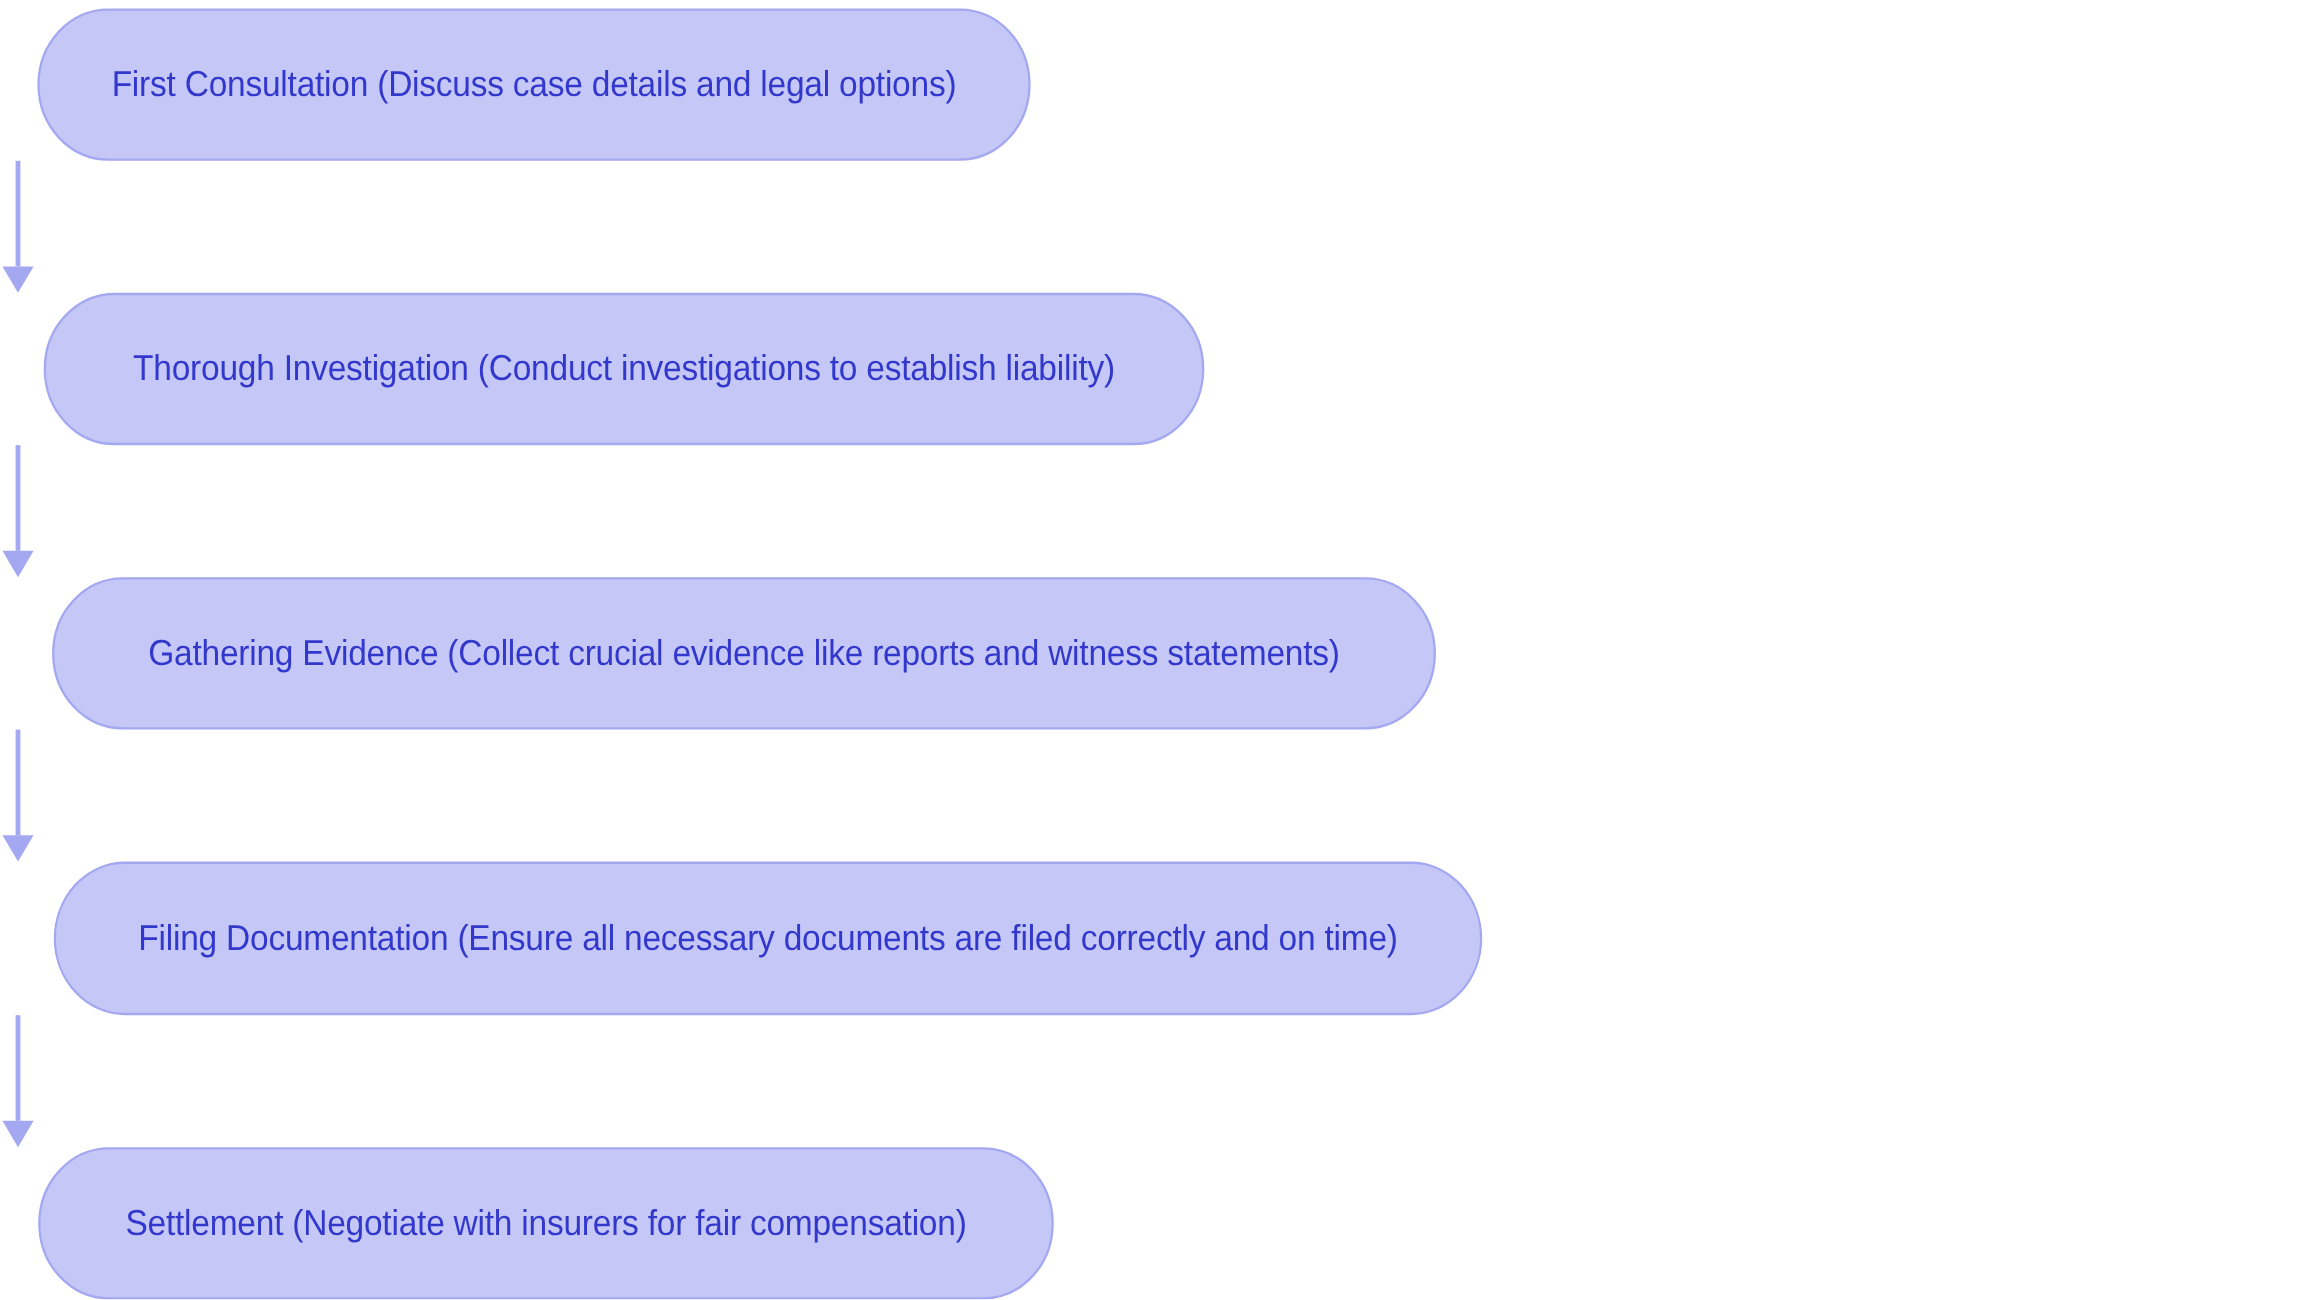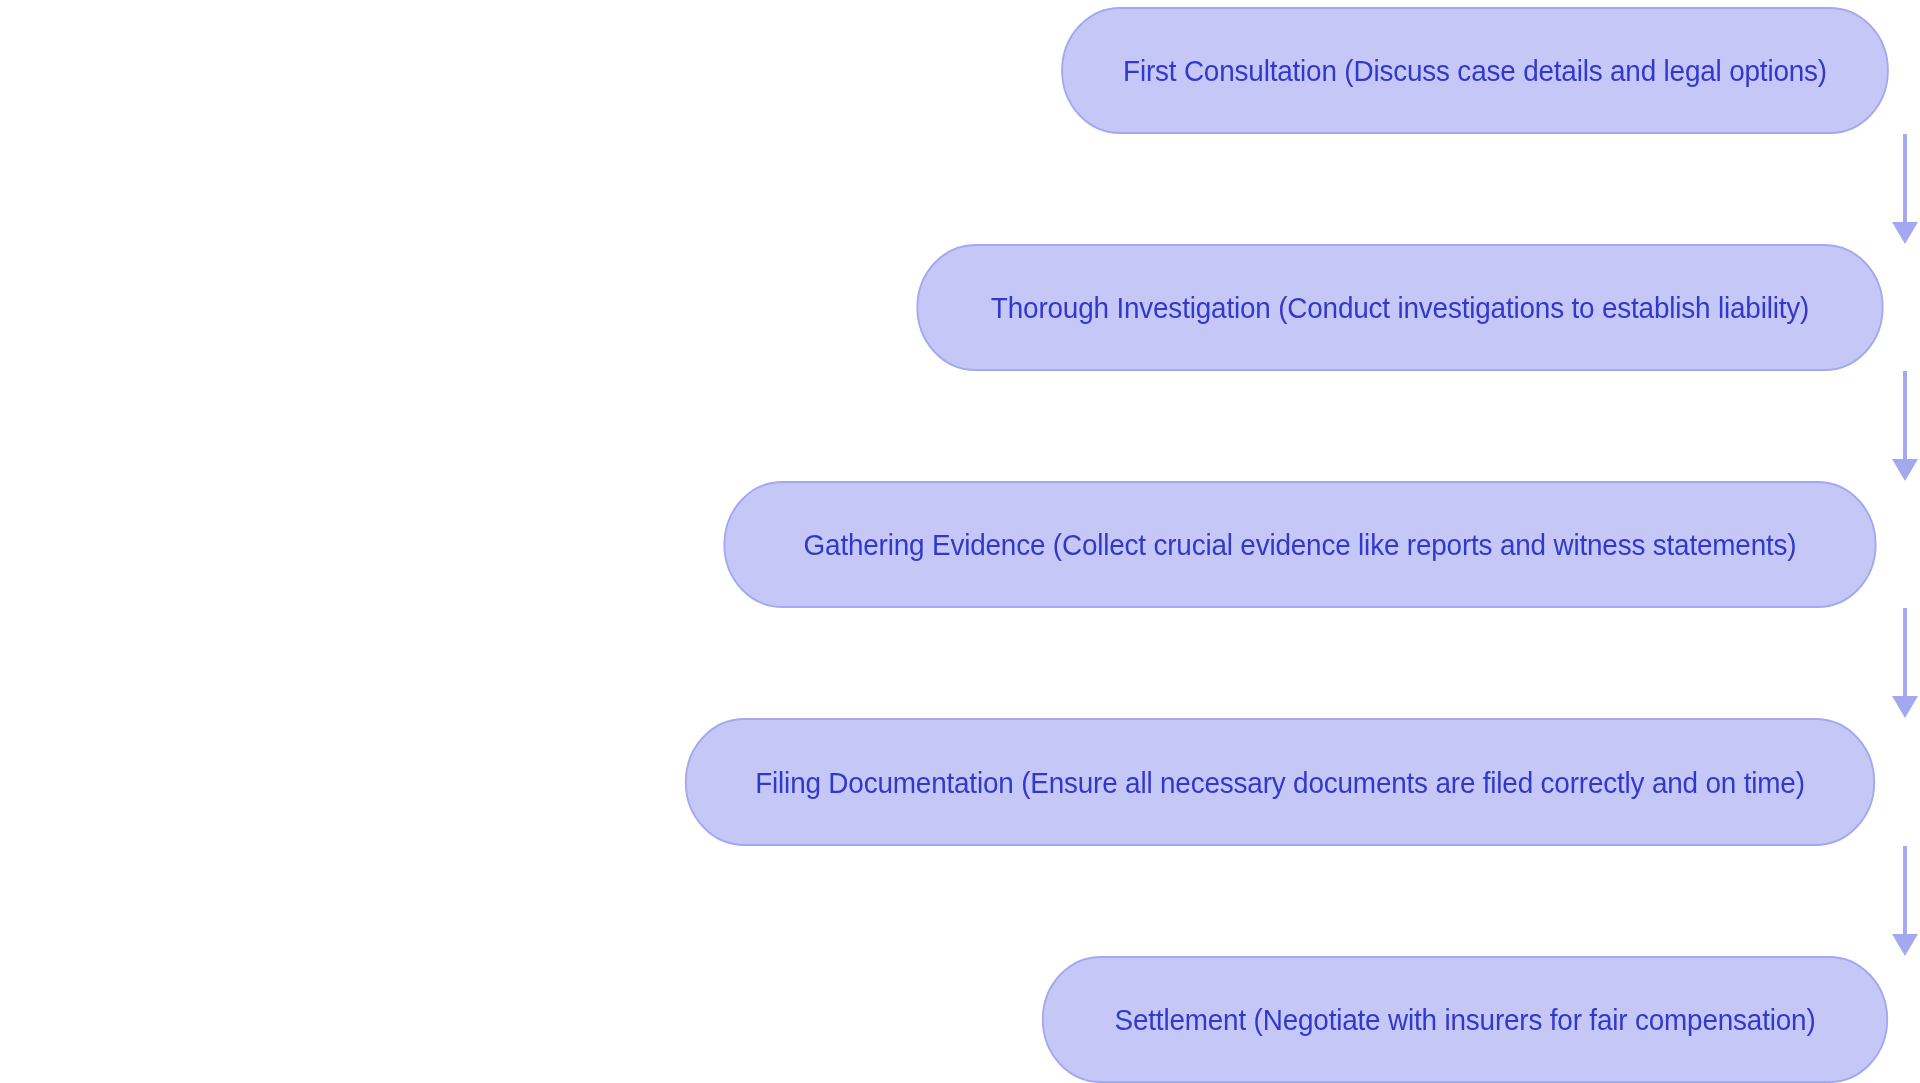--- a/index.html
+++ b/index.html
@@ -15,21 +15,21 @@
     font-family: "Liberation Sans", "DejaVu Sans", sans-serif;
   }
 
   #flowchart {
     position: relative;
     width: 1920px;
     height: 1083px;
     background: #ffffff;
     display: flex;
     flex-direction: column;
-    align-items: flex-end;
+    align-items: flex-start;
   }
 
   .node {
     box-sizing: border-box;
     height: 133px;
     border: 2px solid #a3a8f0;
     background: #c5c8f7;
     border-radius: 66.5px;
     display: flex;
     align-items: center;

